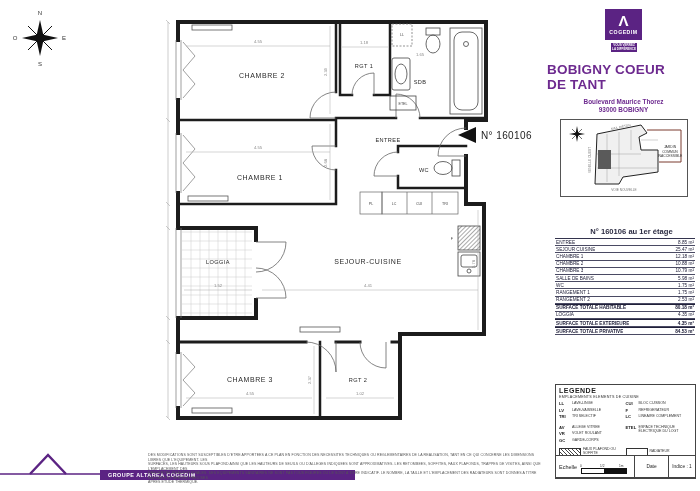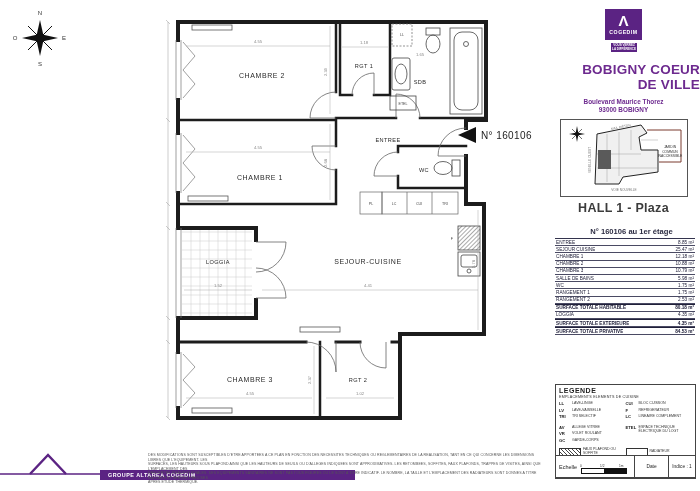--- a/index.html
+++ b/index.html
@@ -14,21 +14,21 @@
   .compassL{font-size:6px;fill:#333;}
 
   
   .panel{position:absolute;left:547px;top:0;width:153px;height:491px;}
   .logo{position:absolute;left:58px;top:9px;width:37px;height:31px;background:#5b2383;color:#fff;
         display:flex;flex-direction:column;align-items:center;justify-content:center;}
   .logo .mark{font-size:15px;line-height:13px;font-weight:bold;}
   .logo .brand{font-size:5.2px;font-weight:bold;letter-spacing:.5px;margin-top:2px;}
   .tagline{position:absolute;left:64px;top:43px;width:26px;background:#5b2383;color:#fff;
            font-size:3px;line-height:3.6px;text-align:center;padding:1px 0;font-weight:bold;}
-  .ptitle{position:absolute;left:0;top:62px;width:153px;text-align:right;color:#6d2a8f;
+  .ptitle{position:absolute;left:0;top:62px;width:153px;text-align:left;color:#6d2a8f;
           font-weight:bold;font-size:13.5px;line-height:15px;letter-spacing:.2px;}
   .paddr{position:absolute;left:0;top:98px;width:153px;text-align:center;color:#6d2a8f;
          font-weight:bold;font-size:6.4px;line-height:7.6px;}
   .siteplan{position:absolute;left:13px;top:119px;width:126px;height:76px;border:.7px solid #555;background:#fff;}
   .hall{position:absolute;left:0;top:201px;width:153px;text-align:center;color:#3c3c3c;
         font-size:12.5px;font-weight:bold;letter-spacing:.3px;}
   .apt1{position:absolute;left:0;top:217px;width:153px;text-align:center;color:#2e2e44;font-size:7.6px;font-weight:bold;}
   .apt2{position:absolute;left:8px;top:227px;width:153px;text-align:center;color:#2e2e44;font-size:7.6px;font-weight:bold;}
   .atable{position:absolute;left:8px;top:238px;width:140px;border-top:1px solid #33334d;}
   .arow{display:flex;justify-content:space-between;align-items:center;height:6.2px;
@@ -265,21 +265,21 @@
       <div class="mark">Λ</div>
       <div class="brand">COGEDIM</div>
     </div>
     <div class="tagline">
       <div>VOUS VERREZ</div>
       <div>LA DIFFÉRENCE</div>
     </div>
 
     <div class="ptitle">
       <div>BOBIGNY COEUR</div>
-      <div>DE VILLE</div>
+      <div>DE TANT</div>
     </div>
     <div class="paddr">
       <div>Boulevard Maurice Thorez</div>
       <div>93000 BOBIGNY</div>
     </div>
 
     <div class="siteplan">
       <svg width="126" height="76" viewBox="0 0 126 76">
         <g>
           <polygon points="16,6 17.5,14 16,22 14.5,14" fill="#111"></polygon>
@@ -298,21 +298,20 @@
           <text x="109" y="37" text-anchor="middle">INACCESSIBLE</text>
         </g>
         <g font-size="3.2" fill="#777">
           <text x="60" y="8" transform="rotate(-12 60 8)" text-anchor="middle">MAIL PIÉTON</text>
           <text x="30" y="40" transform="rotate(-90 30 40)" text-anchor="middle">VENELLE OUEST</text>
           <text x="63" y="71" text-anchor="middle">VOIE NOUVELLE</text>
         </g>
       </svg>
     </div>
 
-    <div class="hall">HALL 1 - Plaza</div>
     <div class="apt2">N° 160106 au 1er étage</div>
 
     <div class="atable">
       <div class="arow">
           <span class="al">ENTREE</span>
           <span class="av">8.85 m²</span>
         </div>
       <div class="arow">
           <span class="al">SEJOUR CUISINE</span>
           <span class="av">25.47 m²</span>

